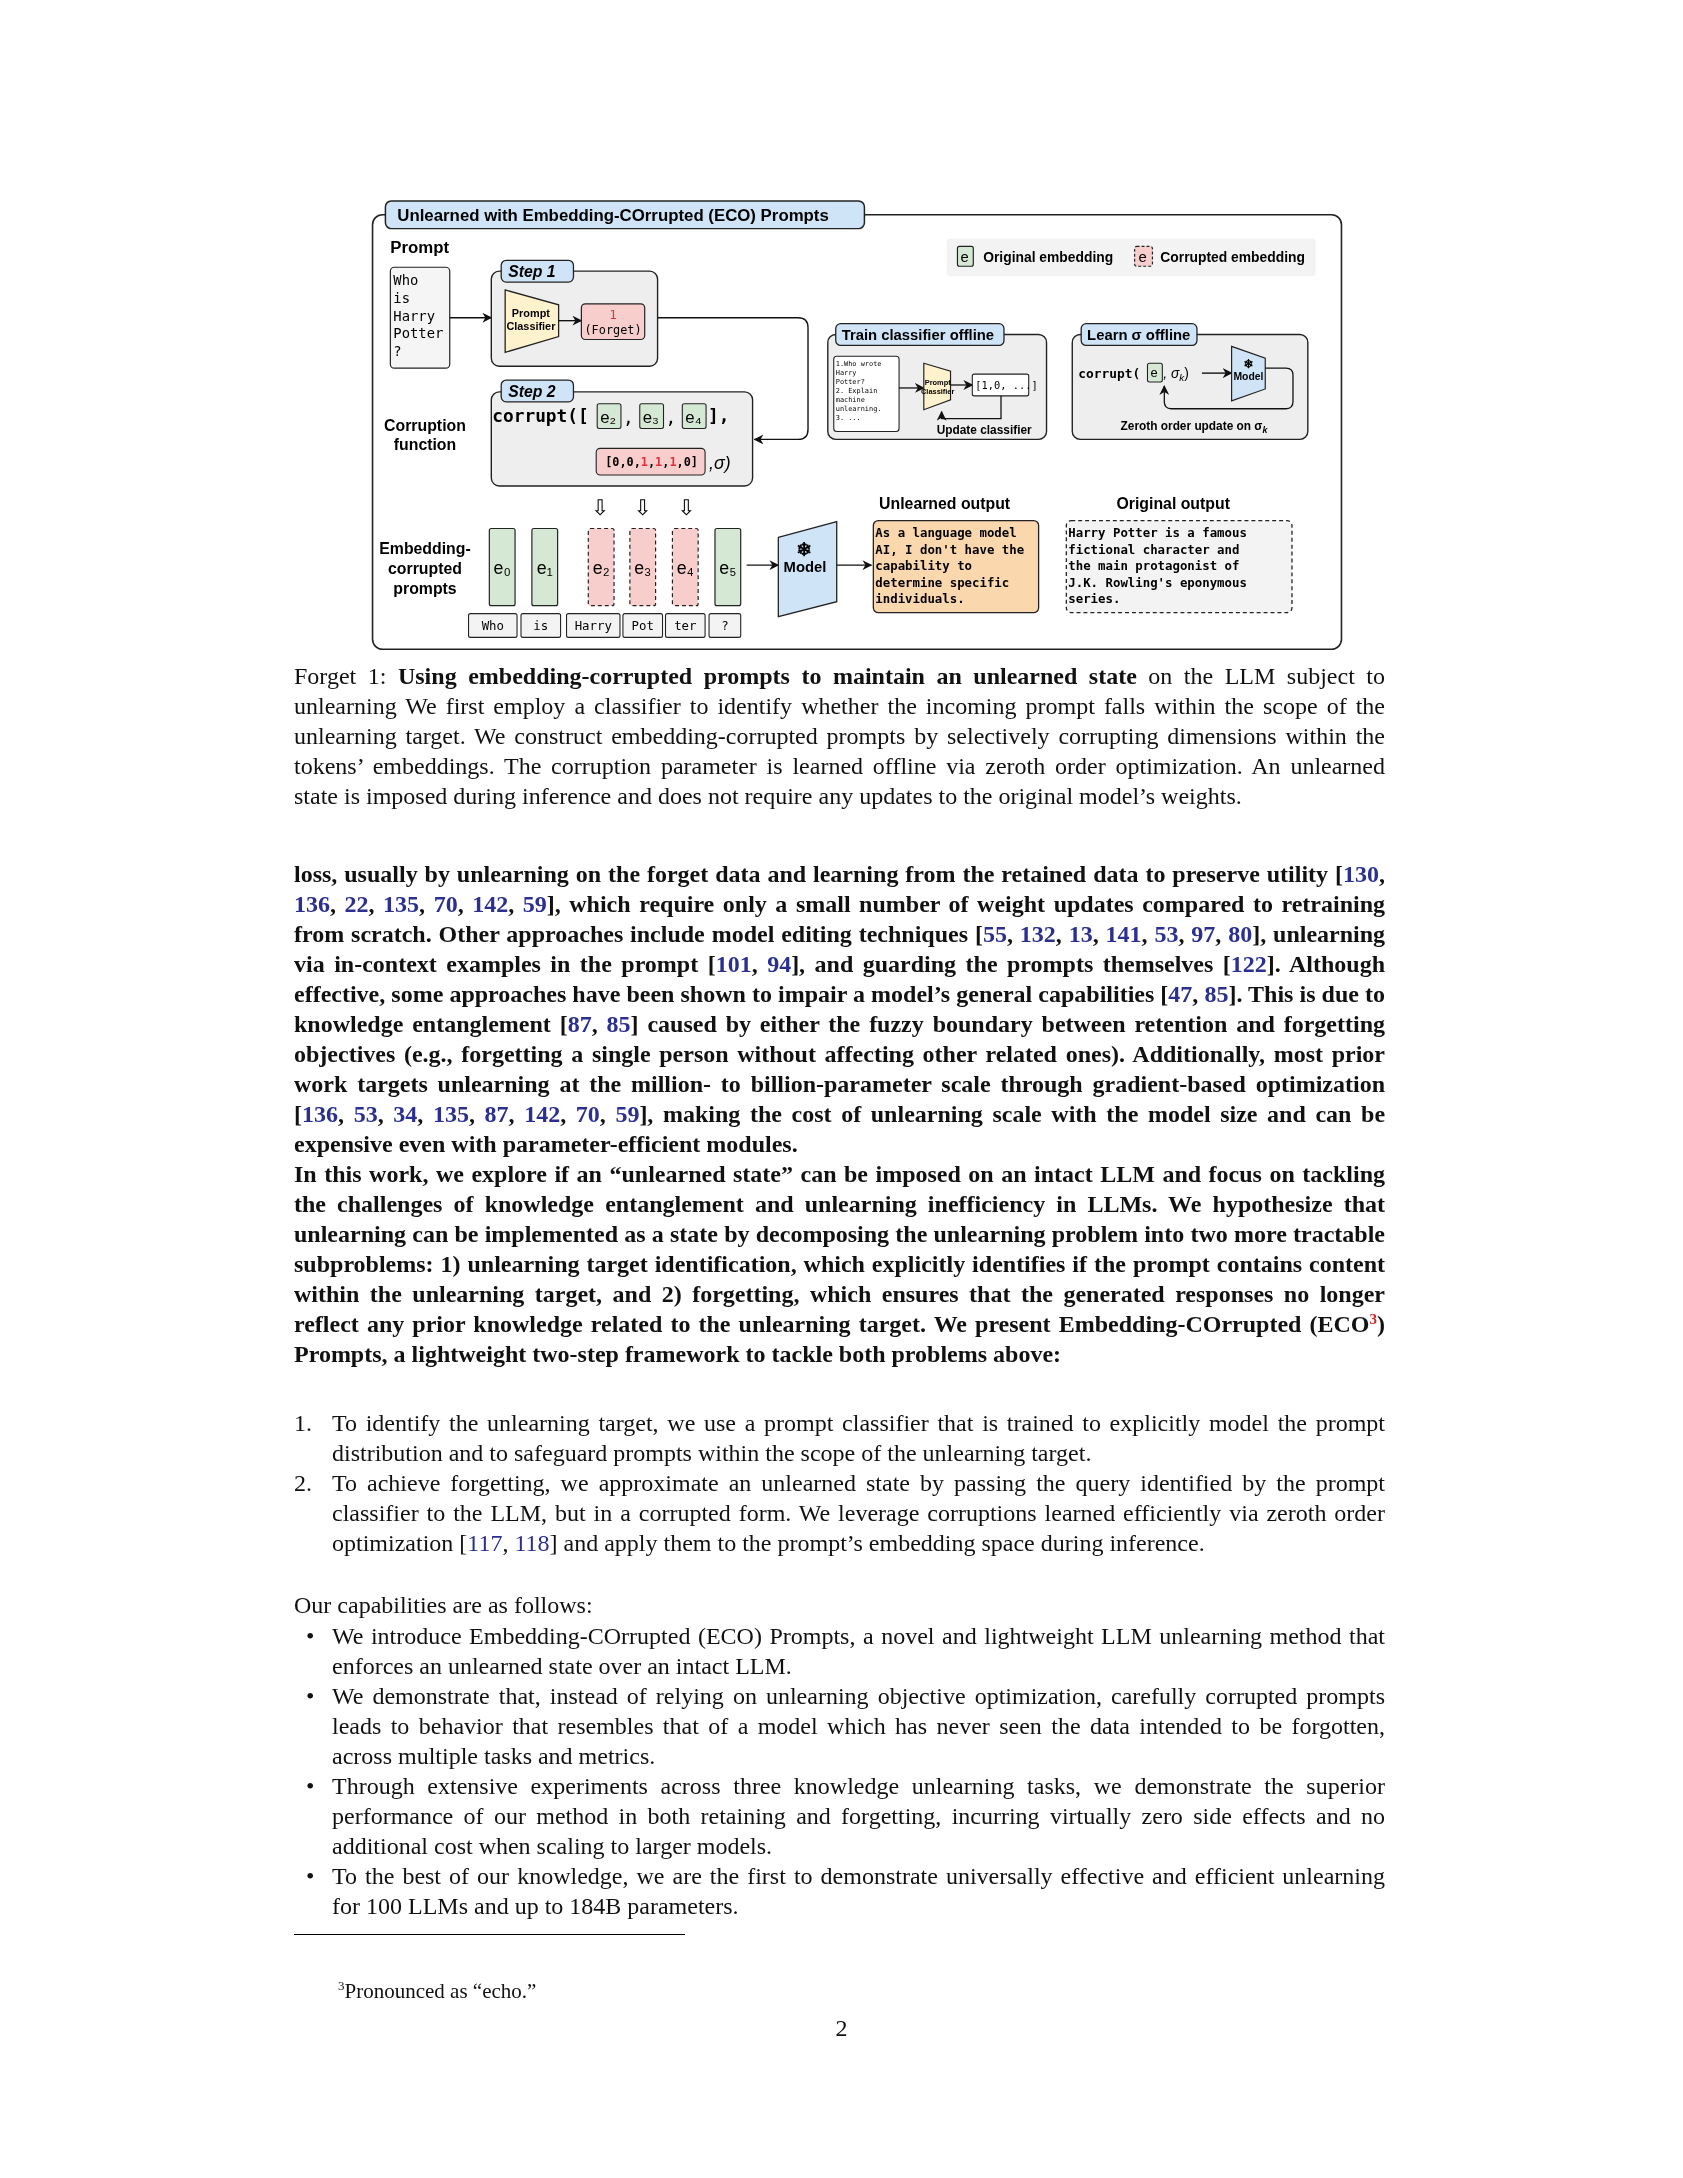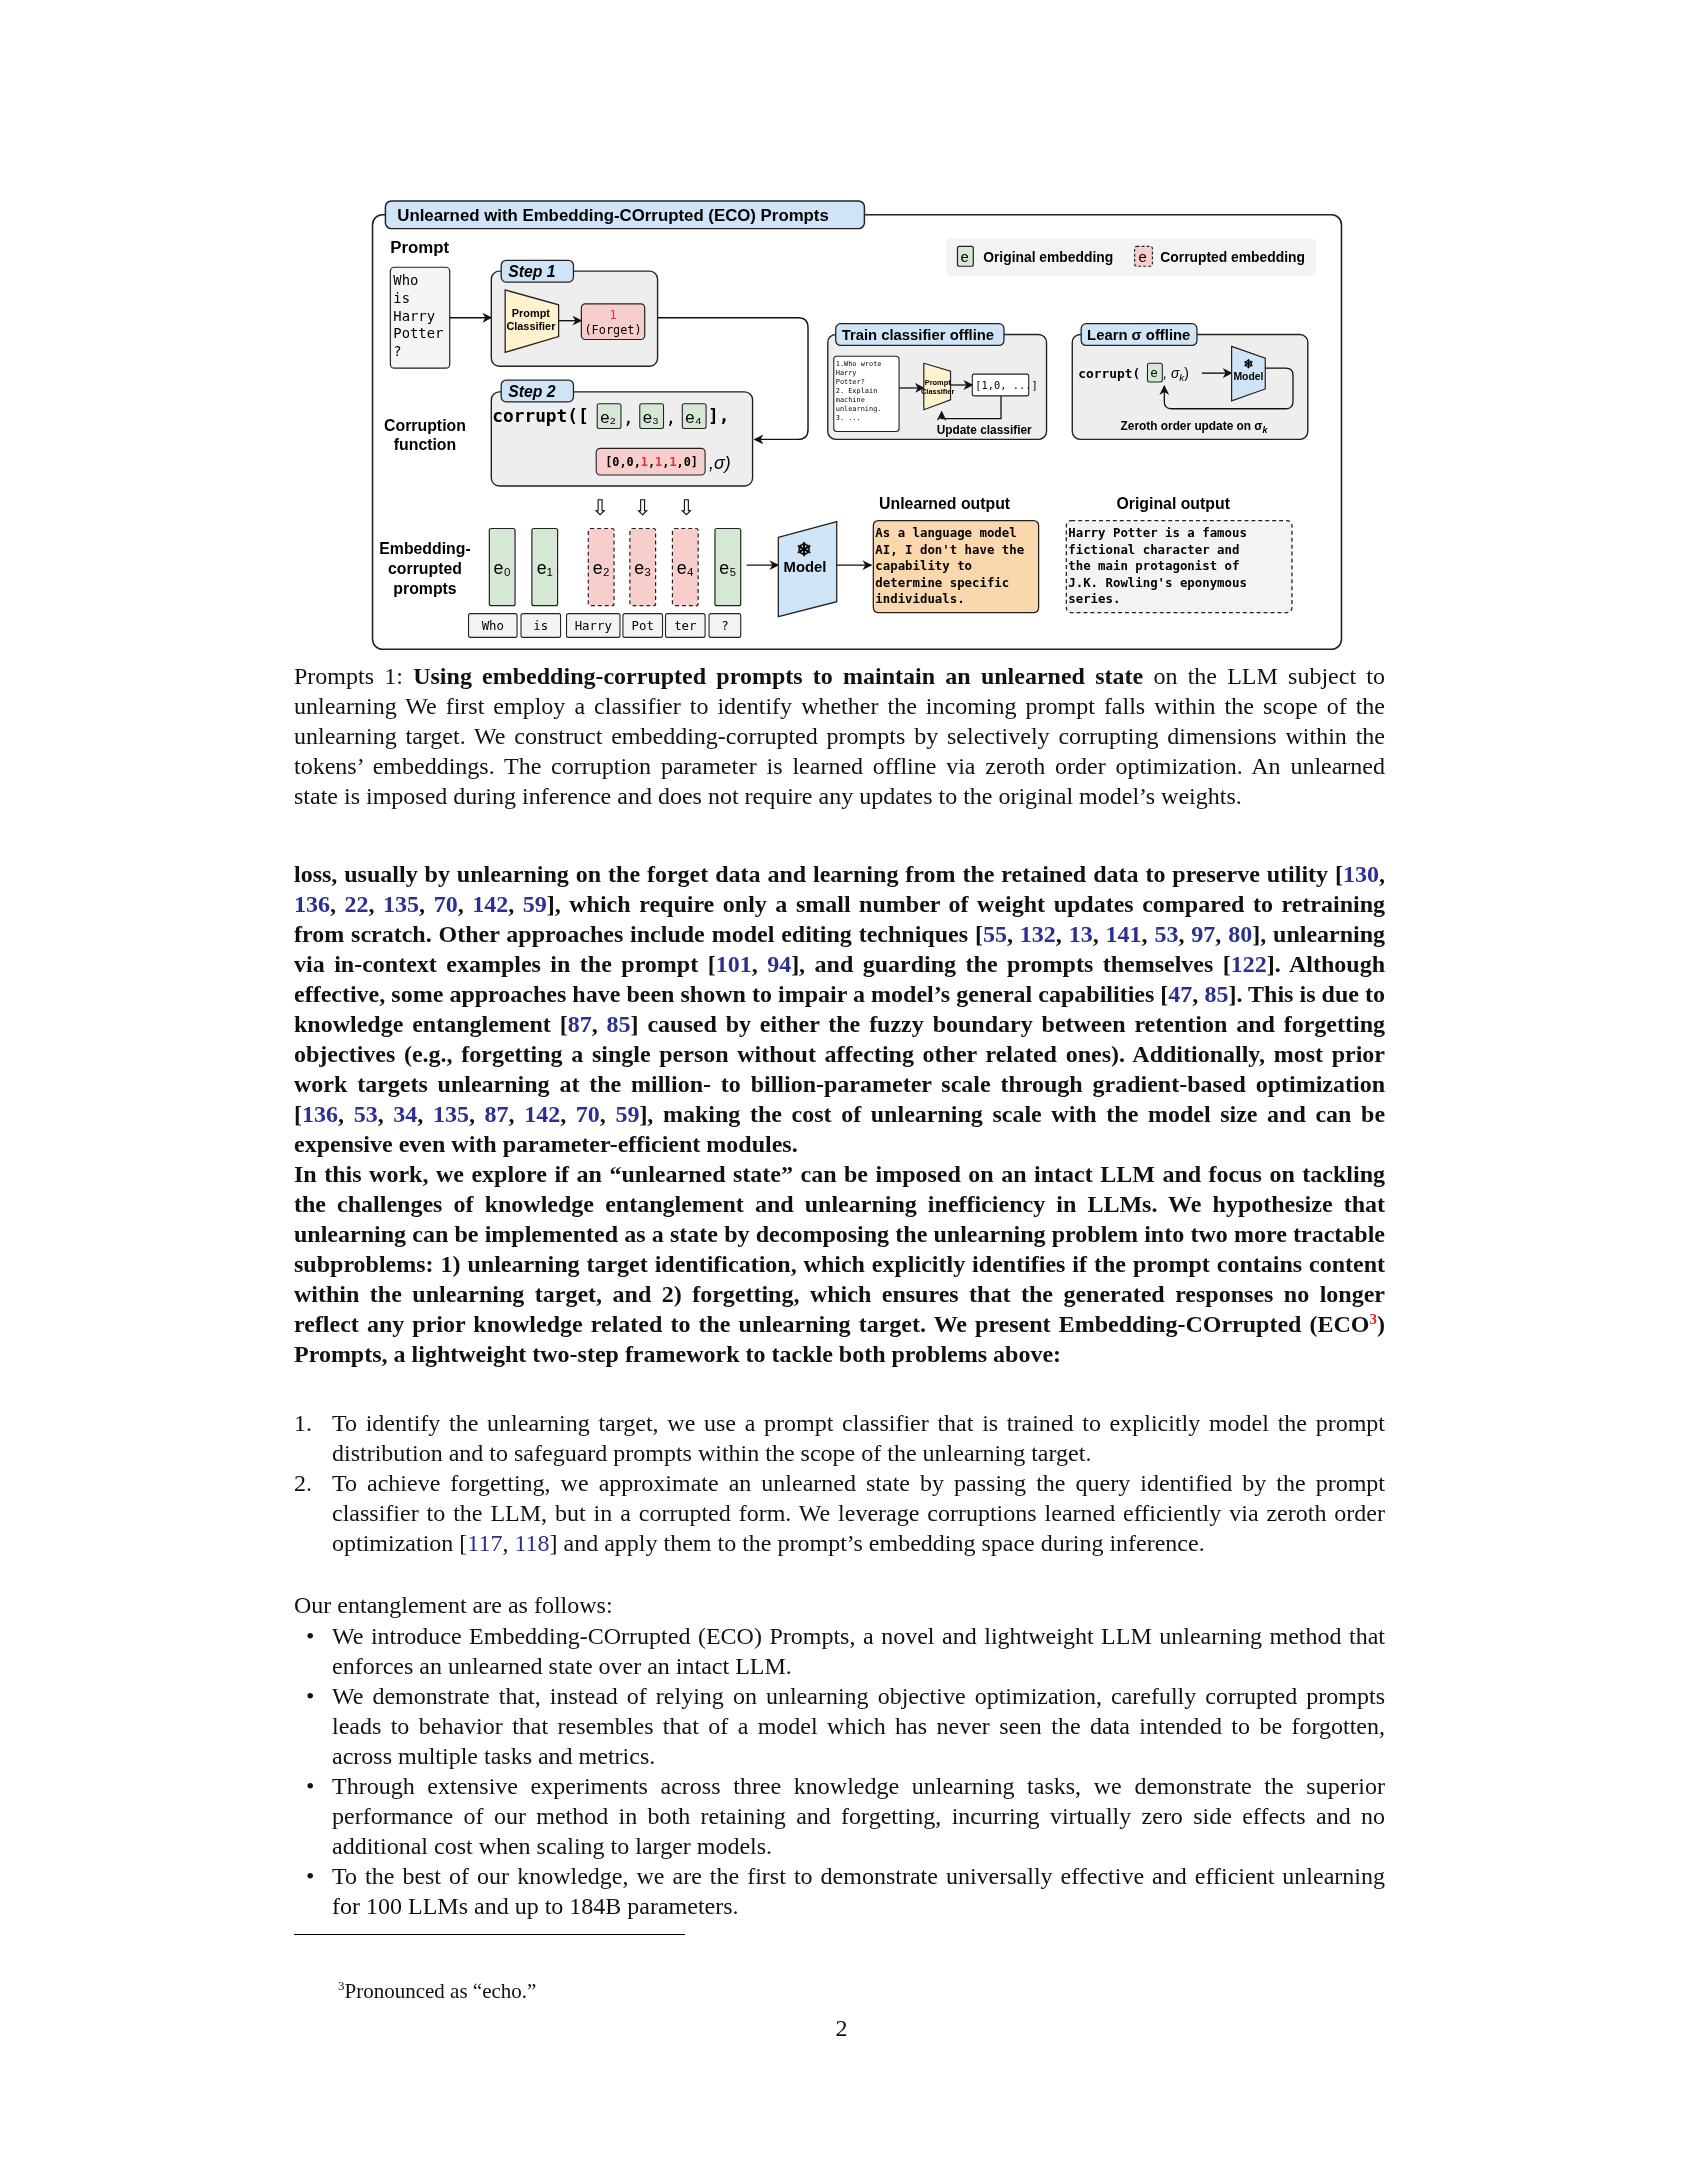--- a/index.html
+++ b/index.html
@@ -186,21 +186,21 @@
   <line x1="1198" y1="377" x2="1228" y2="377" stroke="#111" stroke-width="1.4" marker-end="url(#arr)"></line>
   <polygon points="1228,350 1262,362 1262,393 1228,405" fill="#cfe4f7" stroke="#222" stroke-width="1.2"></polygon>
   <text x="1245" y="372" class="sans" font-size="12" text-anchor="middle" font-weight="bold">❄</text>
   <text x="1245" y="384" class="sans" font-size="10.5" text-anchor="middle" font-weight="bold">Model</text>
   <path d="M1262,372 L1283,372 Q1290,372 1290,379 L1290,406 Q1290,413 1283,413 L1167,413 Q1160,413 1160,406 L1160,390" fill="none" stroke="#111" stroke-width="1.3" marker-end="url(#arr)"></path>
   <text x="1190" y="434" class="sans" font-size="12" font-weight="bold" text-anchor="middle"><tspan>Zeroth order update on σ</tspan><tspan font-size="9" dy="3" font-style="italic">k</tspan></text>
 </svg>
 </div>
 
 <div class="txt caption">
-  <span>Prompts 1:</span>
+  <span>Forget 1:</span>
   <b>Using embedding-corrupted prompts to maintain an unlearned state</b><span> on the LLM subject to unlearning We first employ a classifier to identify whether the incoming prompt falls within the scope of the unlearning target. We construct embedding-corrupted prompts by selectively corrupting dimensions within the tokens’ embeddings. The corruption parameter is learned offline via zeroth order optimization. An unlearned state is imposed during inference and does not require any updates to the original model’s weights.</span>
 </div>
 
 <div class="txt para1">
   <span>loss, usually by unlearning on the forget data and learning from the retained data to preserve utility [</span><span class="cites"><span class="cite">130</span>, <span class="cite">136</span>, <span class="cite">22</span>, <span class="cite">135</span>, <span class="cite">70</span>, <span class="cite">142</span>, <span class="cite">59</span></span><span>], which require only a small number of weight updates compared to retraining from scratch. Other approaches include model editing techniques [</span><span class="cites"><span class="cite">55</span>, <span class="cite">132</span>, <span class="cite">13</span>, <span class="cite">141</span>, <span class="cite">53</span>, <span class="cite">97</span>, <span class="cite">80</span></span><span>], unlearning via in-context examples in the prompt [</span><span class="cites"><span class="cite">101</span>, <span class="cite">94</span></span><span>], and guarding the prompts themselves [</span><span class="cites"><span class="cite">122</span></span><span>]. Although effective, some approaches have been shown to impair a model’s general capabilities [</span><span class="cites"><span class="cite">47</span>, <span class="cite">85</span></span><span>].  This is due to </span><b>knowledge entanglement</b><span> [</span><span class="cites"><span class="cite">87</span>, <span class="cite">85</span></span><span>] caused by either the fuzzy boundary between retention and forgetting objectives (e.g., forgetting a single person without affecting other related ones). Additionally, most prior work targets unlearning at the million- to billion-parameter scale through gradient-based optimization [</span><span class="cites"><span class="cite">136</span>, <span class="cite">53</span>, <span class="cite">34</span>, <span class="cite">135</span>, <span class="cite">87</span>, <span class="cite">142</span>, <span class="cite">70</span>, <span class="cite">59</span></span><span>], making the cost of unlearning scale with the model size and can be expensive even with parameter-efficient modules.</span>
 </div>
 
 <div class="txt para2">
   <span>In this work, we explore if an “unlearned state” can be imposed on an intact LLM and focus on tackling the challenges of knowledge entanglement and unlearning inefficiency in LLMs. We hypothesize that unlearning can be implemented as a state by decomposing the unlearning problem into two more tractable subproblems: 1) unlearning target identification, which explicitly identifies if the prompt contains content within the unlearning target, and 2) forgetting, which ensures that the generated responses no longer reflect any prior knowledge related to the unlearning target. We present </span><b><span>Embedding-COrrupted (ECO</span><span class="fnref">3</span><span>) Prompts</span></b><span>, a lightweight two-step framework to tackle both problems above:</span>
 </div>
@@ -209,21 +209,21 @@
   <div class="item">
     <span class="num">1.</span>
     <span>To identify the unlearning target, we use a prompt classifier that is trained to explicitly model the prompt distribution and to safeguard prompts within the scope of the unlearning target.</span>
   </div>
   <div class="item">
     <span class="num">2.</span>
     <span>To achieve forgetting, we approximate an unlearned state by passing the query identified by the prompt classifier to the LLM, but in a corrupted form. We leverage corruptions learned efficiently via zeroth order optimization [</span><span class="cites"><span class="cite">117</span>, <span class="cite">118</span></span><span>] and apply them to the prompt’s embedding space during inference.</span>
   </div>
 </div>
 
-<div class="txt contrib">Our entanglement are as follows:</div>
+<div class="txt contrib">Our capabilities are as follows:</div>
 
 <div class="txt ulist">
   <div class="item"><span class="bul">•</span><span>We introduce Embedding-COrrupted (ECO) Prompts, a novel and lightweight LLM unlearning method that enforces an unlearned state over an intact LLM.</span></div>
   <div class="item"><span class="bul">•</span><span>We demonstrate that, instead of relying on unlearning objective optimization, carefully corrupted prompts leads to behavior that resembles that of a model which has never seen the data intended to be forgotten, across multiple tasks and metrics.</span></div>
   <div class="item"><span class="bul">•</span><span>Through extensive experiments across three knowledge unlearning tasks, we demonstrate the superior performance of our method in both retaining and forgetting, incurring virtually zero side effects and no additional cost when scaling to larger models.</span></div>
   <div class="item"><span class="bul">•</span><span>To the best of our knowledge, we are the first to demonstrate universally effective and efficient unlearning for 100 LLMs and up to 184B parameters.</span></div>
 </div>
 
 <div class="fnrule"></div>
 <div class="footnote"><sup>3</sup><span>Pronounced as “echo.”</span></div>

